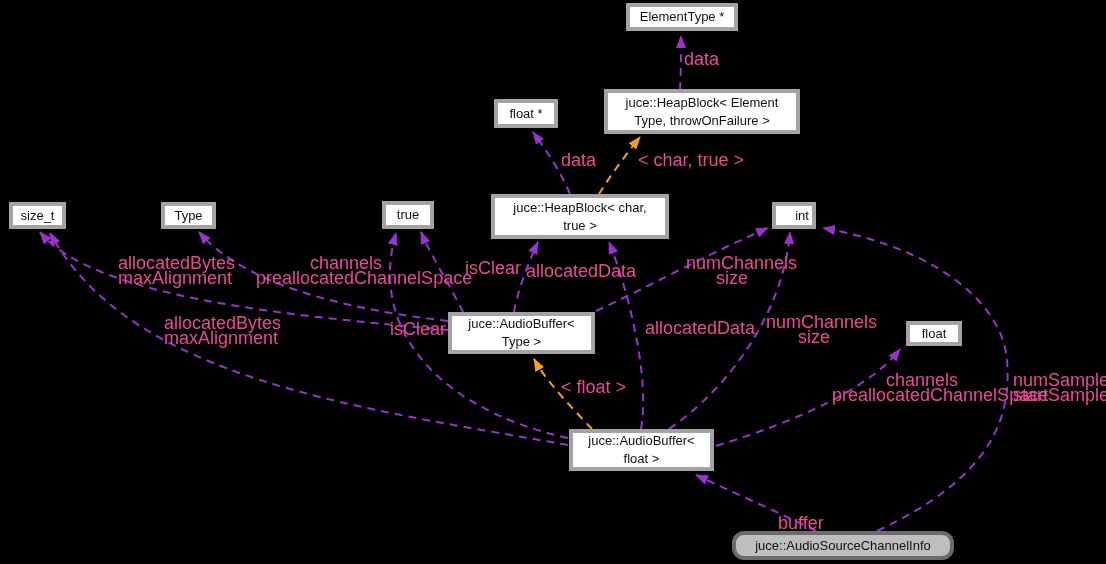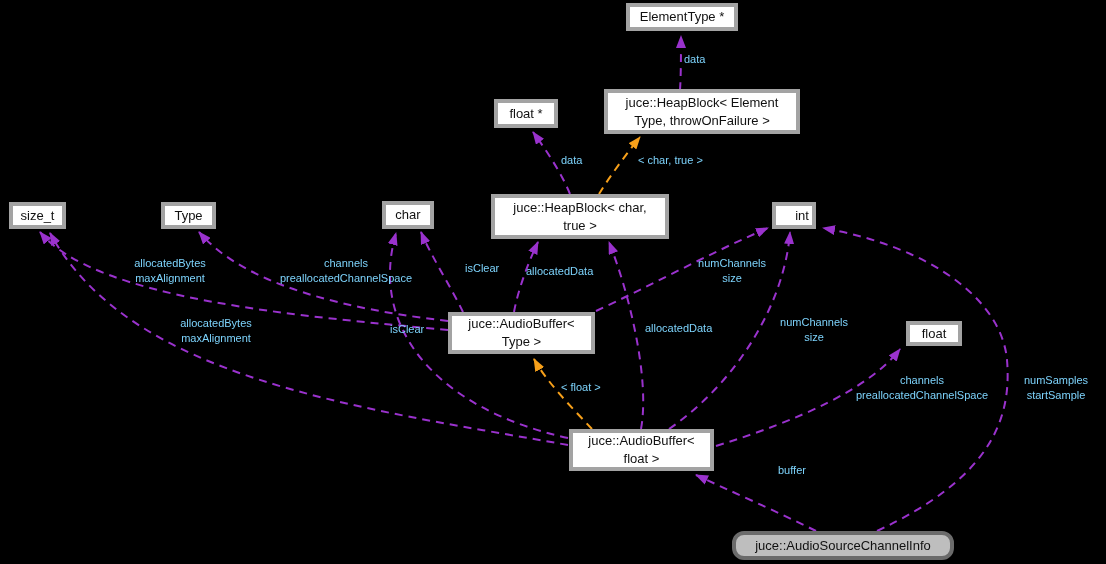--- a/index.html
+++ b/index.html
@@ -22,22 +22,22 @@
     white-space:pre-line;
     box-sizing:border-box;
     cursor:pointer;
   }
   .node.highlight{
     background:#bebebe;
     border-color:#6b6b6b;
   }
   .elabel{
     position:absolute;
-    color:#7dd3fc;
-    font-size:11px;line-height:15px;
+    color:#ec4899;
+    font-size:18px;line-height:15px;
     white-space:pre-line;
   }
   .elabel.center{text-align:center;}
 </style>
 </head>
 <body>
 
 <div class="canvas">
 
   <svg class="edges" width="1106" height="564" viewBox="0 0 1106 564">
@@ -78,21 +78,21 @@
 
   <div class="node" style="left:494px;top:99px;width:64px;height:29px;">float *</div>
 
   <div class="node" style="left:491px;top:194px;width:178px;height:45px;">juce::HeapBlock&lt; char,
 true &gt;</div>
 
   <div class="node" style="left:9px;top:202px;width:57px;height:27px;">size_t</div>
 
   <div class="node" style="left:161px;top:202px;width:55px;height:27px;">Type</div>
 
-  <div class="node" style="left:382px;top:201px;width:52px;height:28px;">char</div>
+  <div class="node" style="left:382px;top:201px;width:52px;height:28px;">true</div>
 
   <div class="node" style="left:772px;top:202px;width:44px;height:27px;padding-left:16px;">int</div>
 
   <div class="node" style="left:448px;top:312px;width:147px;height:42px;">juce::AudioBuffer&lt;
 Type &gt;</div>
 
   <div class="node" style="left:906px;top:321px;width:56px;height:25px;">float</div>
 
   <div class="node" style="left:569px;top:429px;width:145px;height:42px;">juce::AudioBuffer&lt;
 float &gt;</div>
@@ -126,18 +126,18 @@
 
   <div class="elabel center" style="left:766px;top:315px;width:96px;">numChannels
 size</div>
 
   <div class="elabel center" style="left:164px;top:316px;width:104px;">allocatedBytes
 maxAlignment</div>
 
   <div class="elabel center" style="left:832px;top:373px;width:180px;">channels
 preallocatedChannelSpace</div>
 
-  <div class="elabel" style="left:761px;top:463px;padding-left:17px;">buffer</div>
+  <div class="elabel" style="left:761px;top:516px;padding-left:17px;">buffer</div>
 
   <div class="elabel center" style="left:1013px;top:373px;width:86px;">numSamples
 startSample</div>
 
 </div>
 
 </body></html>

